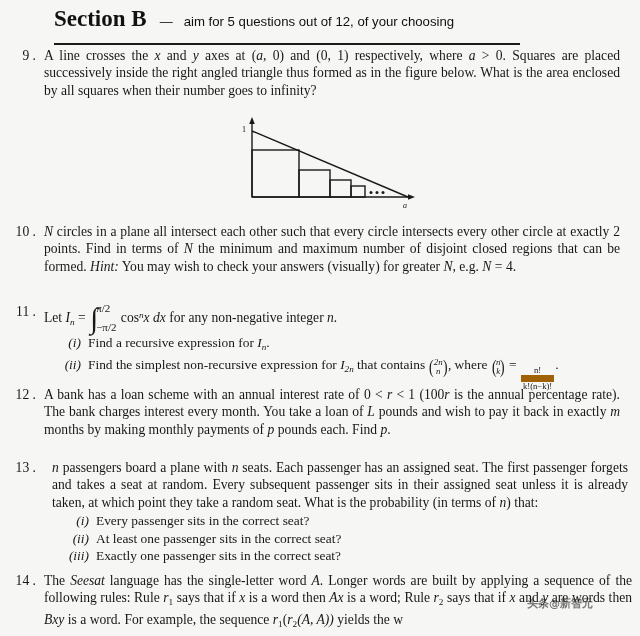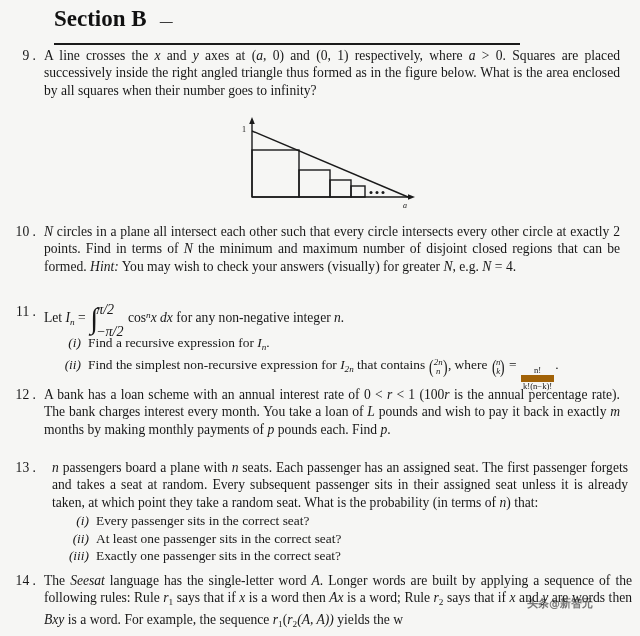--- a/index.html
+++ b/index.html
@@ -138,24 +138,23 @@
     line-height: 0.72;
     font-family: "Liberation Serif", "DejaVu Serif", serif;
     font-style: normal;
     transform: translateY(1px);
   }
   .int-lims {
     display: inline-flex;
     flex-direction: column;
     justify-content: space-between;
     height: 28px;
-    font-size: 14px;
+    font-size: 11px;
     line-height: 1;
     margin-left: -2px;
-    font-style: italic;
   }
   .int-lims .up { margin-bottom: 2px; }
   .int-lims .lo { margin-top: 6px; }
 
   
   .binom {
     display: inline-flex;
     align-items: center;
     vertical-align: -0.32em;
     font-style: normal;
@@ -221,20 +220,21 @@
   }
 </style>
 </head>
 <body>
 
 <div class="page">
 
   <div class="section-header">
     <span class="section-title">Section B</span>
     <span class="section-dash">—</span>
+    <span class="section-sub">aim for 5 questions out of 12, of your choosing</span>
   </div>
 
   <div class="qitem" style="left:8px; top:47px; width:612px;">
     <div class="qnum">9 .</div>
     <div class="qbody">
       <p><span>A line crosses the </span><span class="mi">x</span><span> and </span><span class="mi">y</span><span> axes at (</span><span class="mi">a</span><span>, 0) and (0, 1) respectively, where </span><span class="mi">a</span><span> &gt; 0. Squares are placed successively inside the right angled triangle thus formed as in the figure below. What is the area enclosed by all squares when their number goes to infinity?</span></p>
     </div>
   </div>
 
   <div class="figure">

